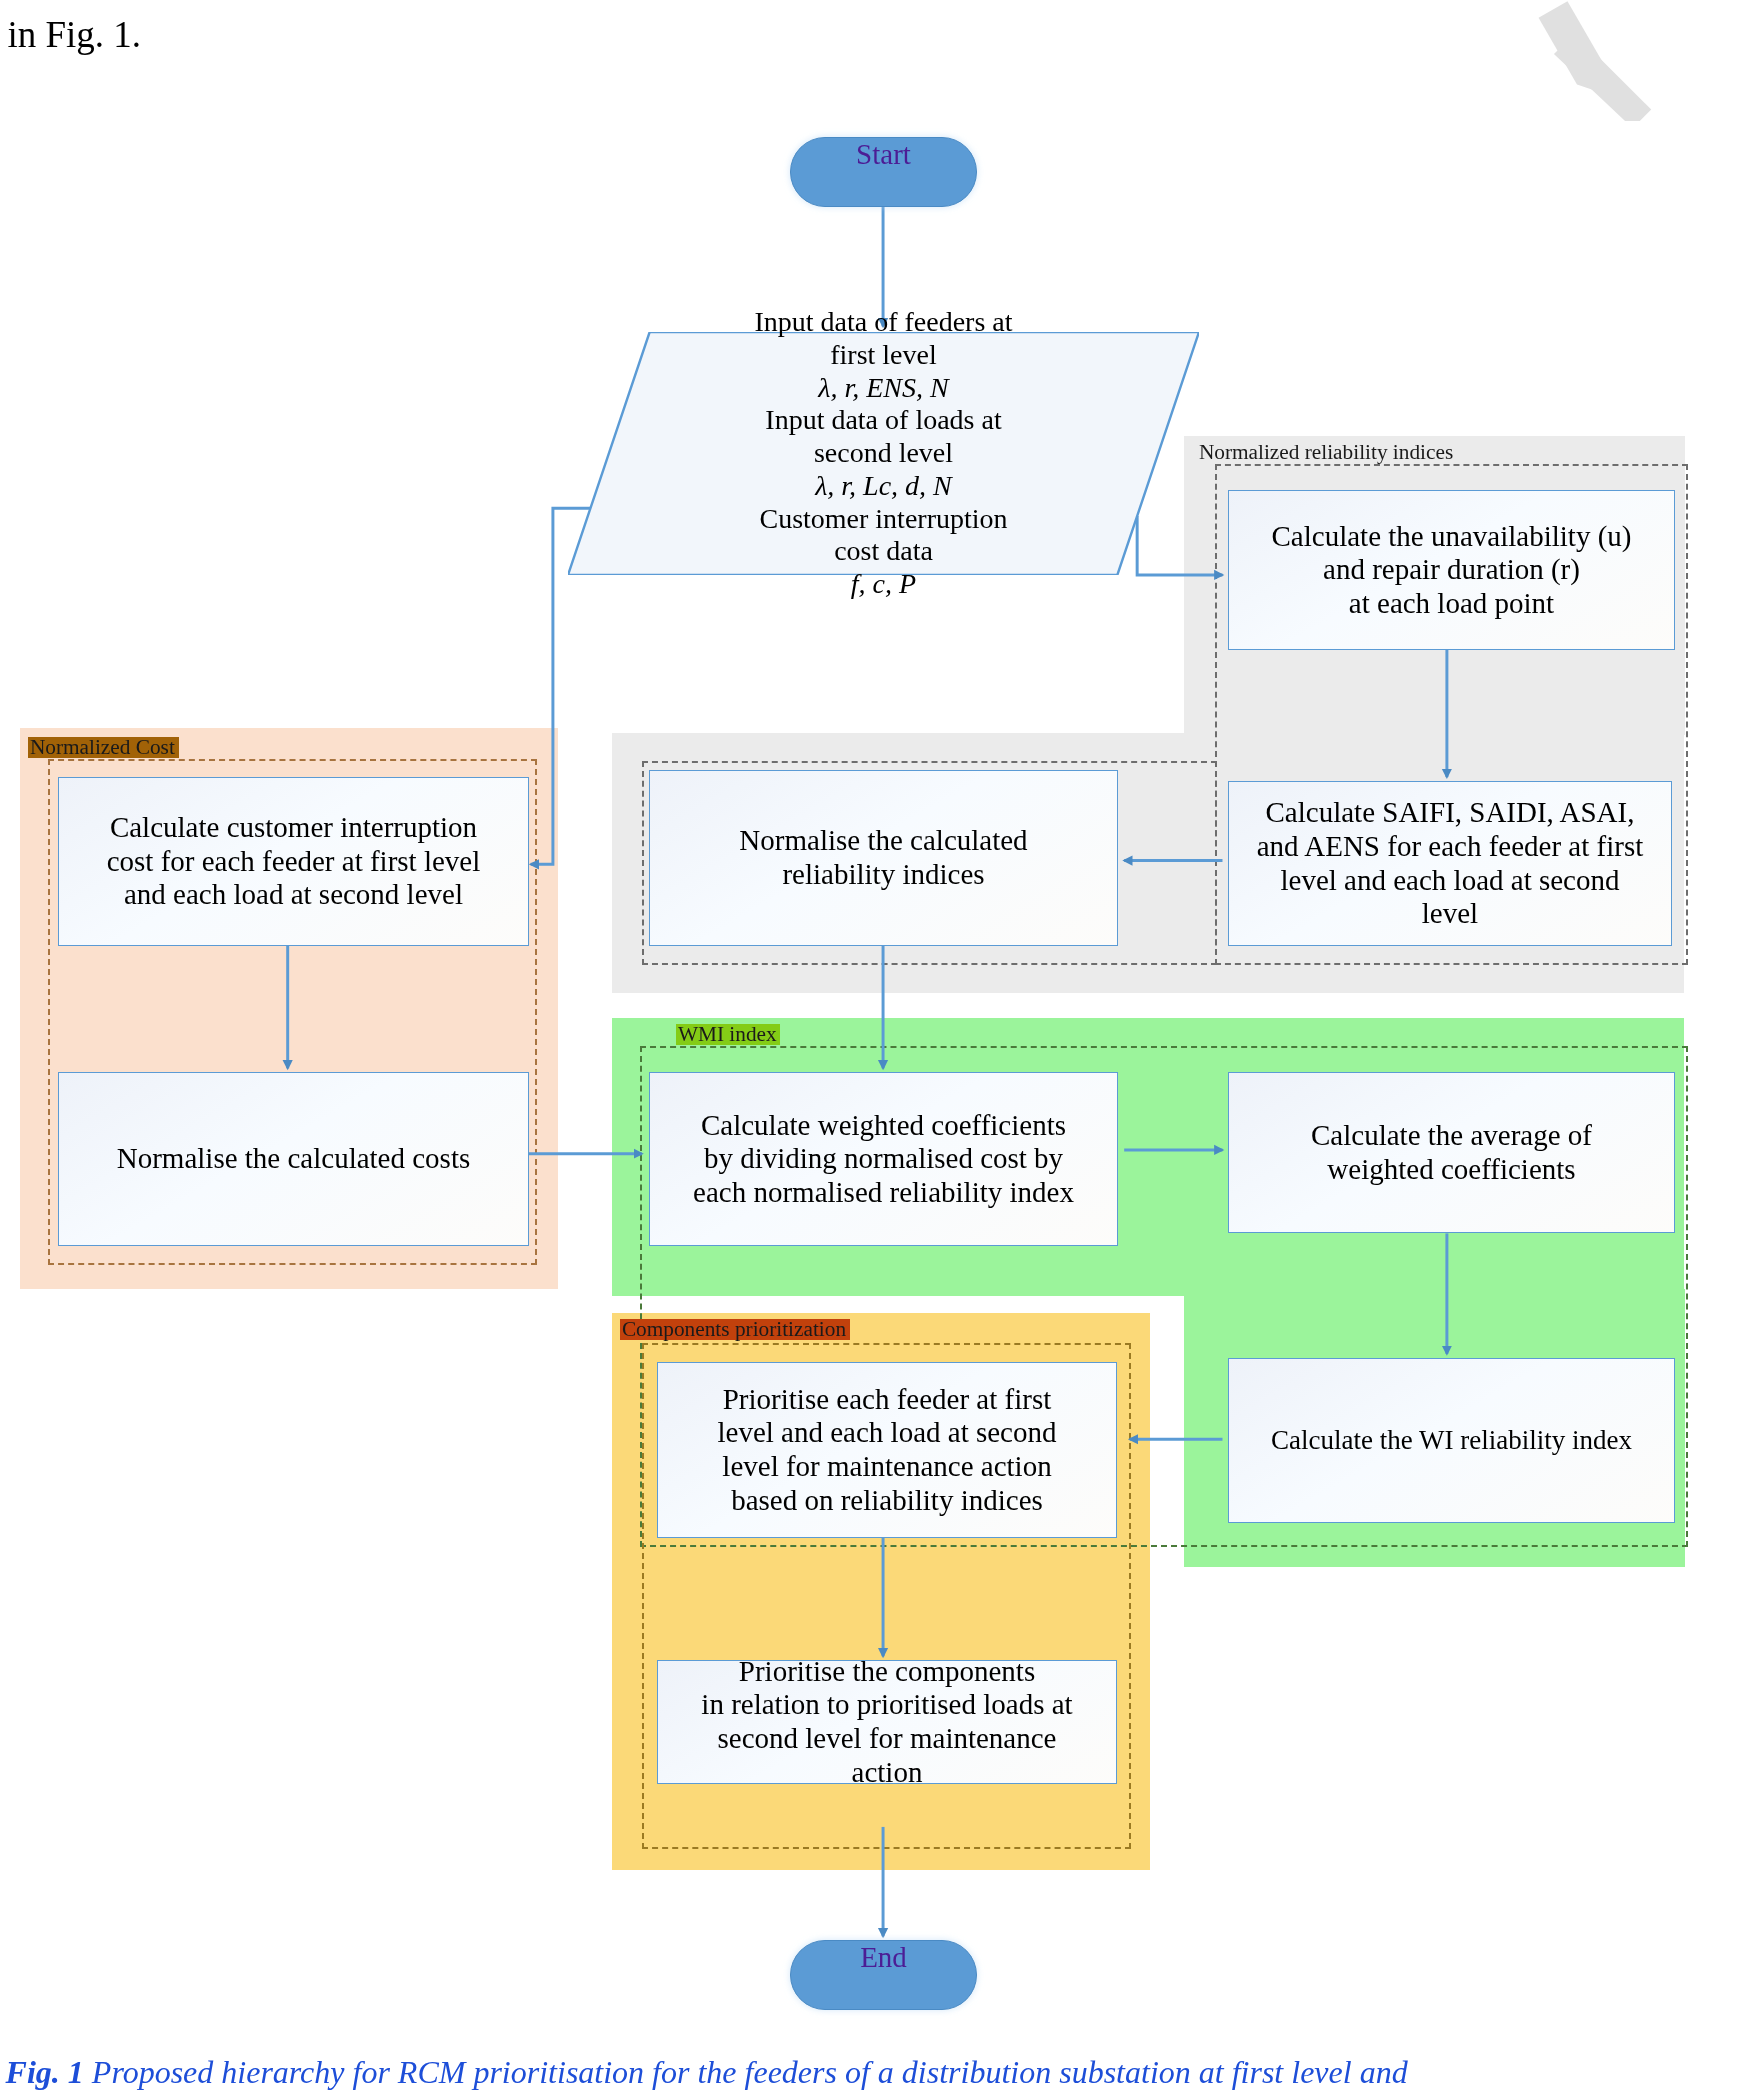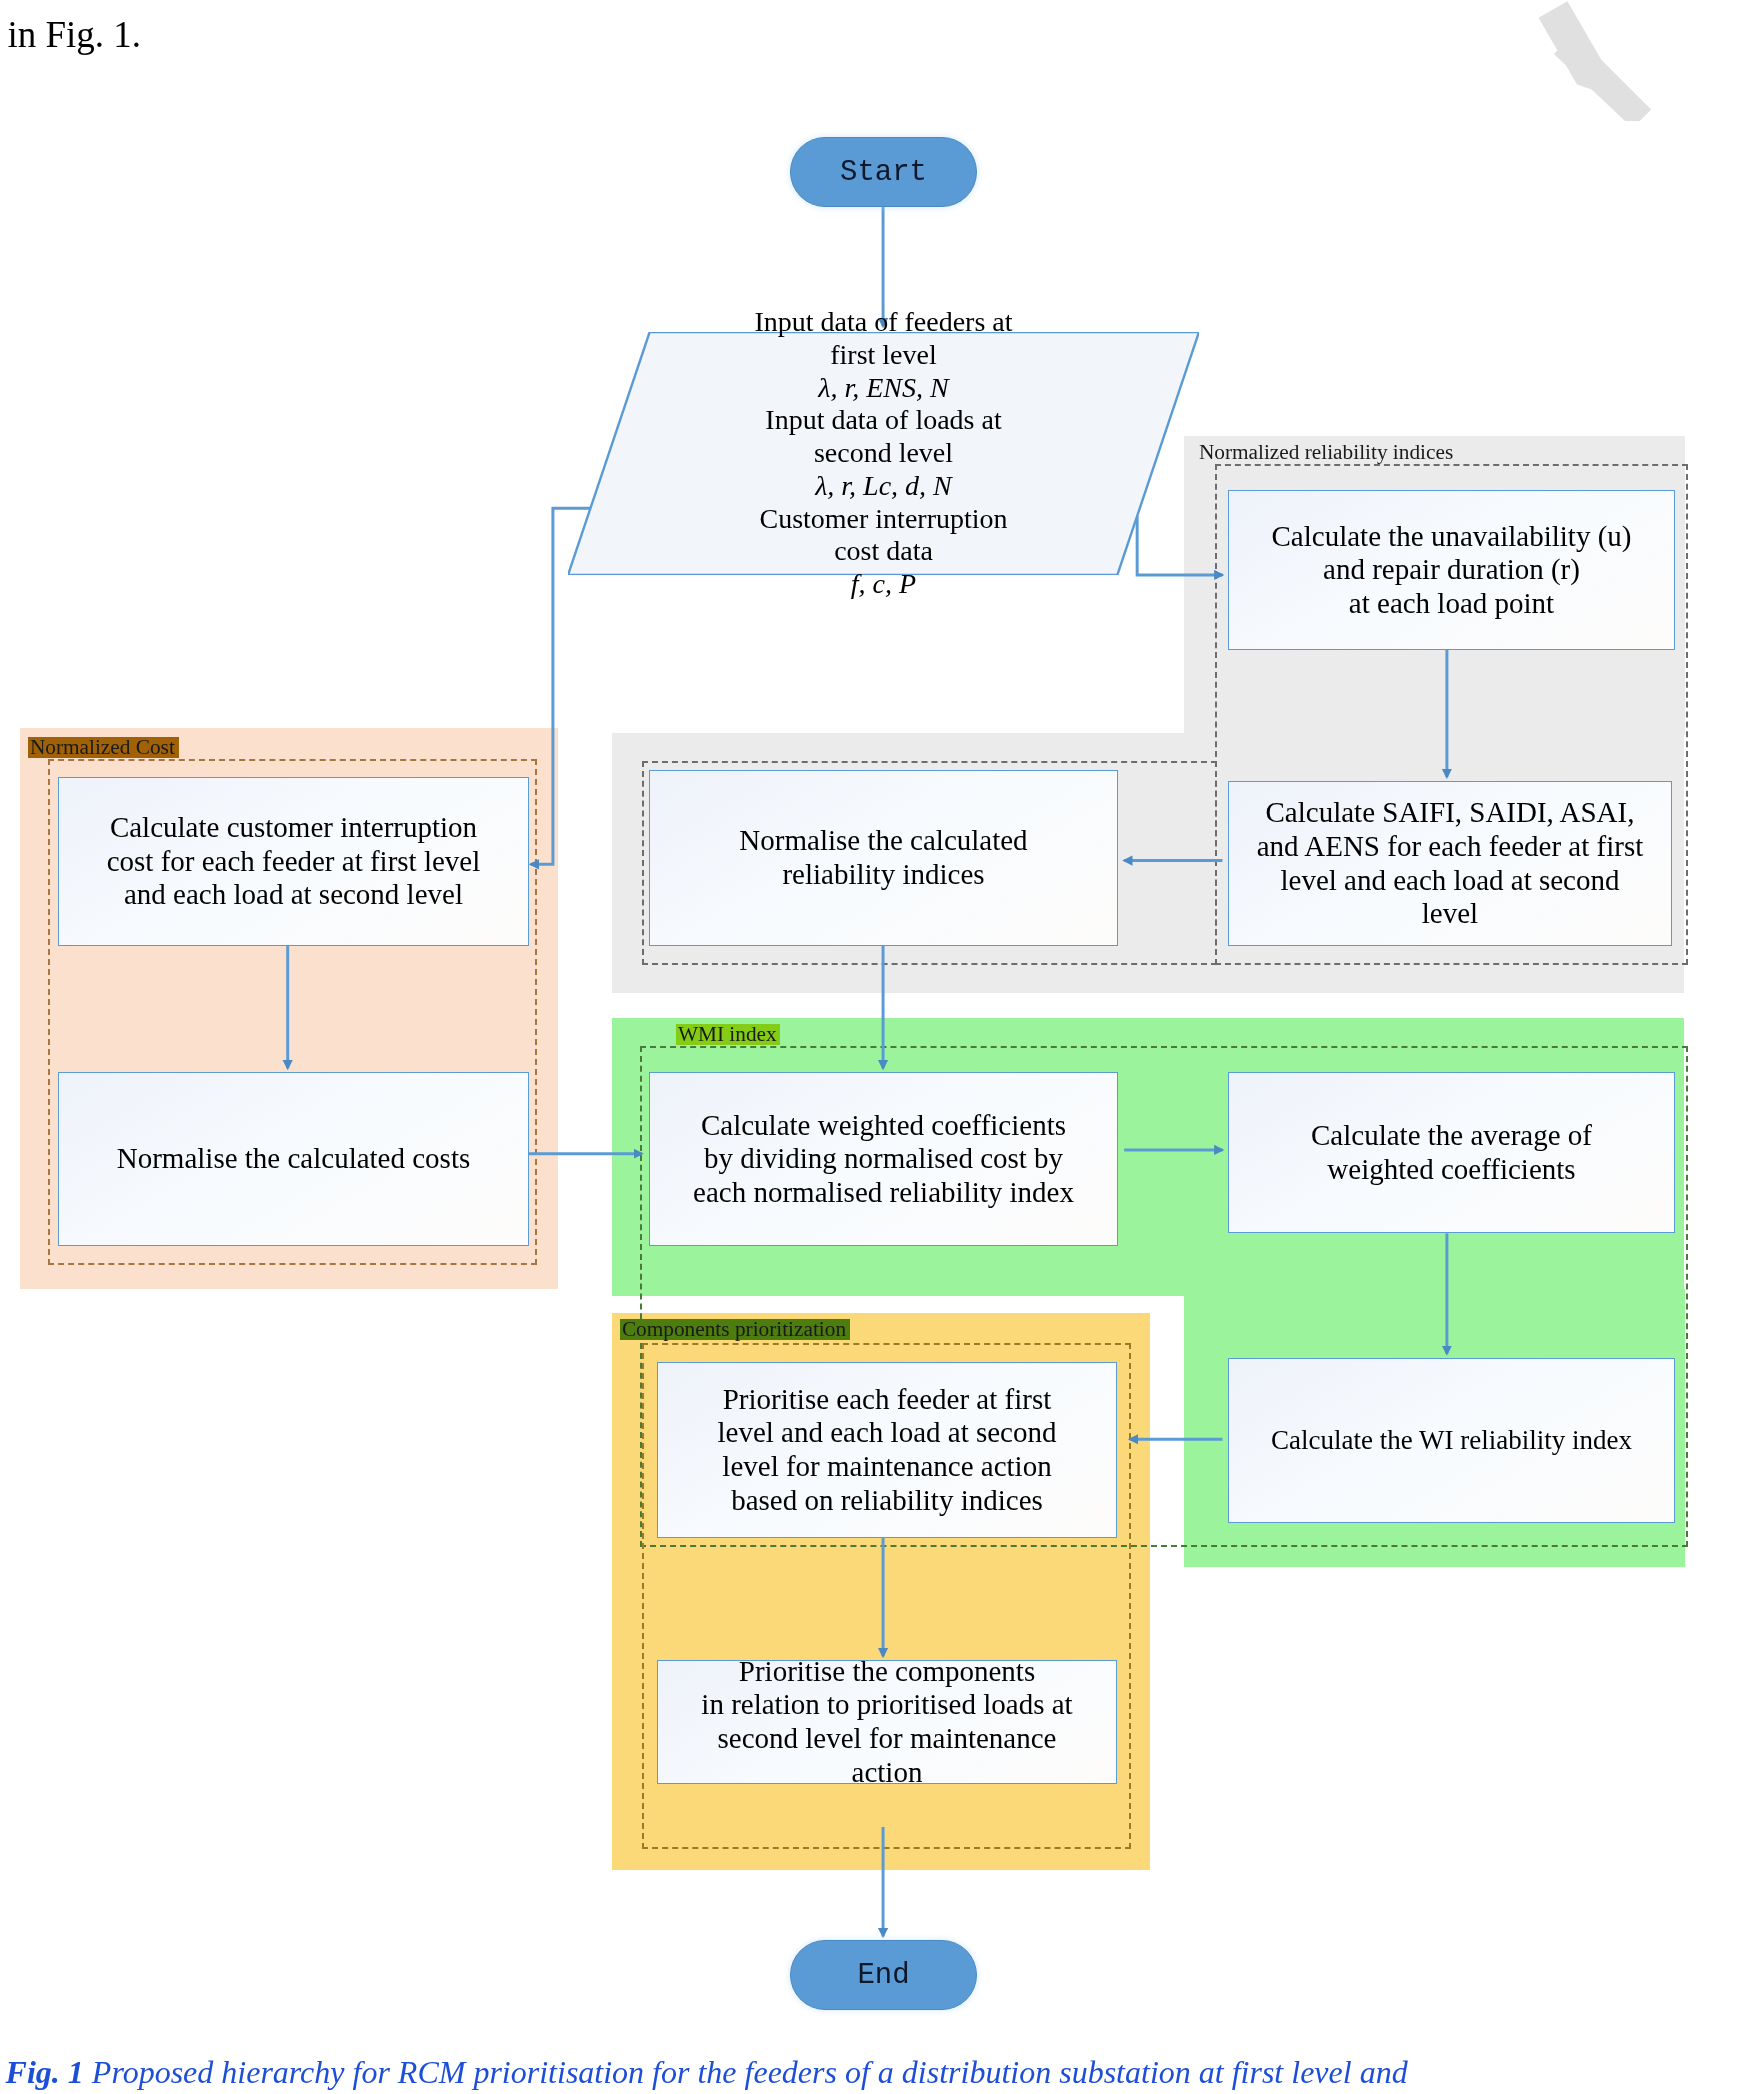--- a/index.html
+++ b/index.html
@@ -79,26 +79,24 @@
   .node span { display: block; }
 
   
   .terminator {
     position: absolute;
     box-sizing: border-box;
     background: #5b9bd5;
     border: 1.9px solid #4a8ac4;
     border-radius: 927px;
     display: flex;
-    align-items: center;
     justify-content: center;
     font-size: 29px;
-    color: #0f172a;
+    color: #4c1d95;
     box-shadow: 0 0 7.4px rgba(180,215,245,0.6);
-    font-family: Liberation Mono, monospace;
   }
 
   
   #input-shape {
     position: absolute;
     left: 568px;
     top: 332px;
     width: 631px;
     height: 243px;
   }
@@ -168,21 +166,21 @@
 
   <div class="group-dashed" style="left:48px; top:759px; width:489px; height:506px; border-color:#a8743f;"></div>
 
   <div class="group-dashed" style="left:640px; top:1046px; width:1048px; height:501px; border-color:#4a7a3a;"></div>
 
   <div class="group-dashed" style="left:642px; top:1343px; width:489px; height:506px; border-color:#9a7a22;"></div>
 
   <div class="group-label" style="left:1197px; top:442px; background:#ebebeb;">Normalized reliability indices</div>
   <div class="group-label" style="left:28px; top:737px; background:#a16207;">Normalized Cost</div>
   <div class="group-label" style="left:637px; top:1024px; background:#84cc16;margin-left:39px;">WMI index</div>
-  <div class="group-label" style="left:620px; top:1319px; background:#4d7c0f;">Components prioritization</div>
+  <div class="group-label" style="left:620px; top:1319px; background:#c2410c;">Components prioritization</div>
 
   <svg id="connectors" viewBox="0 0 1878 2258">
     <defs>
       <marker id="ah" markerWidth="12" markerHeight="12" refX="9" refY="6" orient="auto" markerUnits="userSpaceOnUse">
         <path d="M0,0.5 L11,6 L0,11.5 z" fill="#4a8ac4"></path>
       </marker>
     </defs>
     <g stroke="#5b9bd5" stroke-width="3.2" fill="none">
 
       <path d="M952,220 L952,352" marker-end="url(#ah)"></path>

